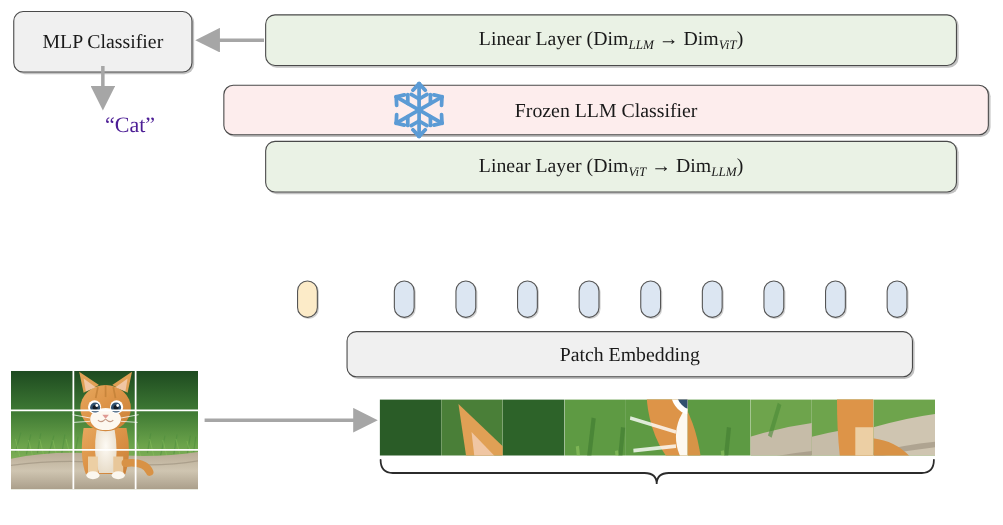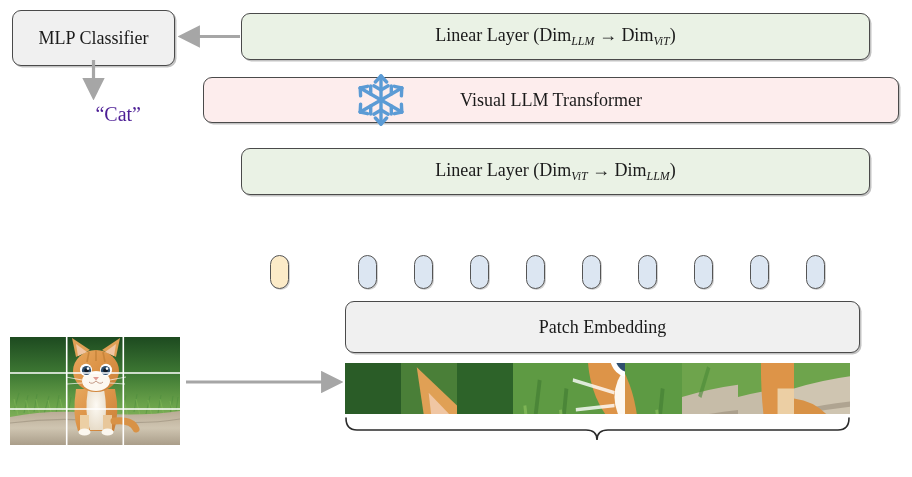--- a/index.html
+++ b/index.html
@@ -29,25 +29,25 @@
   sub{font-size:0.66em;font-style:italic;vertical-align:-0.3em;}
 
   
   #mlp{left:12px;top:10px;width:163px;height:56px;}
 
   
   #lin-top{left:241px;top:13px;width:629px;height:47px;}
   
   #frozen{left:203px;top:77px;width:696px;height:46px;}
   
-  #lin-bot{left:241px;top:148px;width:629px;height:47px;justify-content:center;}
+  #lin-bot{left:241px;top:128px;width:629px;height:47px;justify-content:center;}
   
   #vit{left:263px;top:199px;width:587px;height:42px;}
   
-  #patchemb{left:345px;top:301px;width:515px;height:52px;}
+  #patchemb{left:315px;top:301px;width:515px;height:42px;}
 
   
   #snowflake{
     position:absolute;left:355px;top:74px;width:52px;height:52px;
     color:#5b9bd5;
   }
 
   
   .token{
     position:absolute;
@@ -379,21 +379,21 @@
 
   <div class="box box-grey" id="mlp">
     <span>MLP Classifier</span>
   </div>
 
   <div class="box box-green" id="lin-top">
     <span><span>Linear Layer (Dim</span><sub>LLM</sub><span> → Dim</span><sub>ViT</sub><span>)</span></span>
   </div>
 
   <div class="box box-pink" id="frozen">
-    <span>Visual LLM Transformer</span>
+    <span>Frozen LLM Classifier</span>
   </div>
 
   <div id="snowflake">
     <svg width="52" height="52" viewBox="0 0 52 52">
       <g stroke="#5b9bd5" stroke-width="3.4" stroke-linecap="round" fill="none">
         <path d="M26 2 L26 50"></path>
         <path d="M5.2 14 L46.8 38"></path>
         <path d="M5.2 38 L46.8 14"></path>
         <path d="M26 2 L20.4 8"></path>
           <path d="M26 2 L31.6 8"></path>

